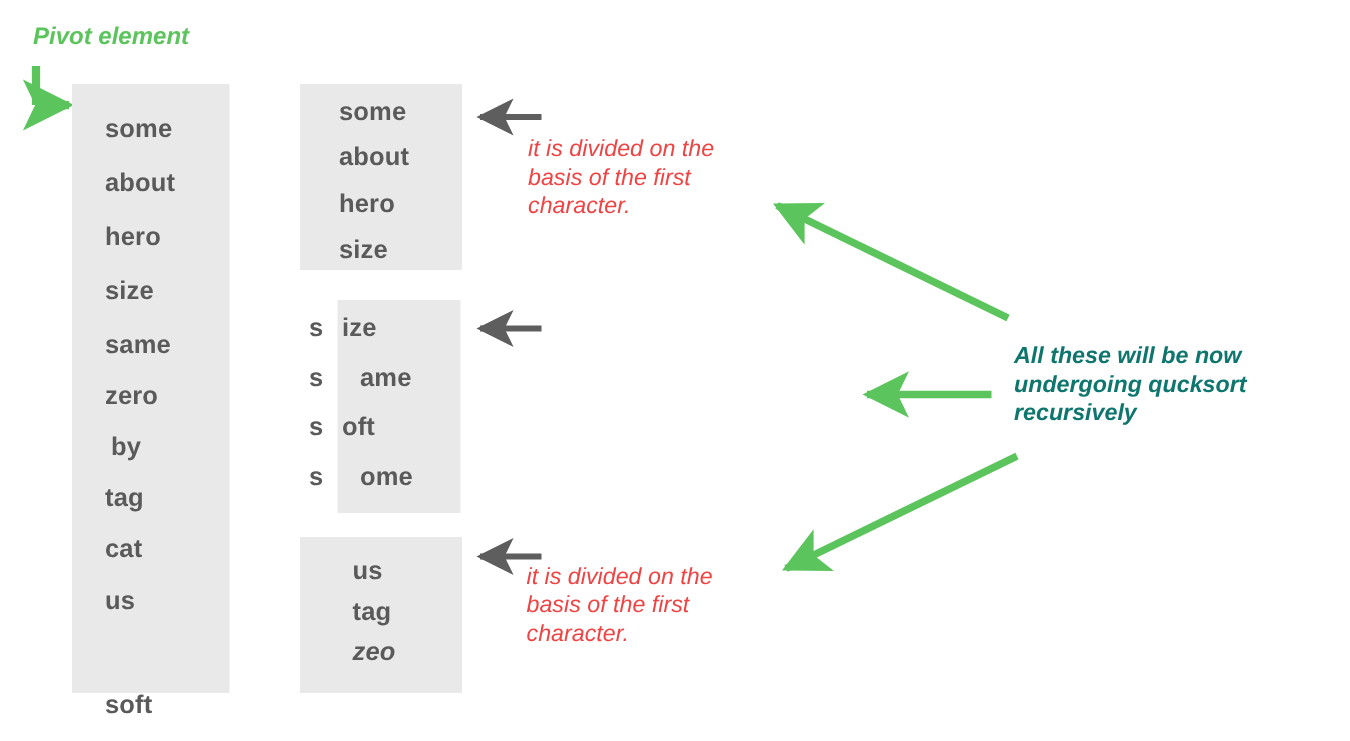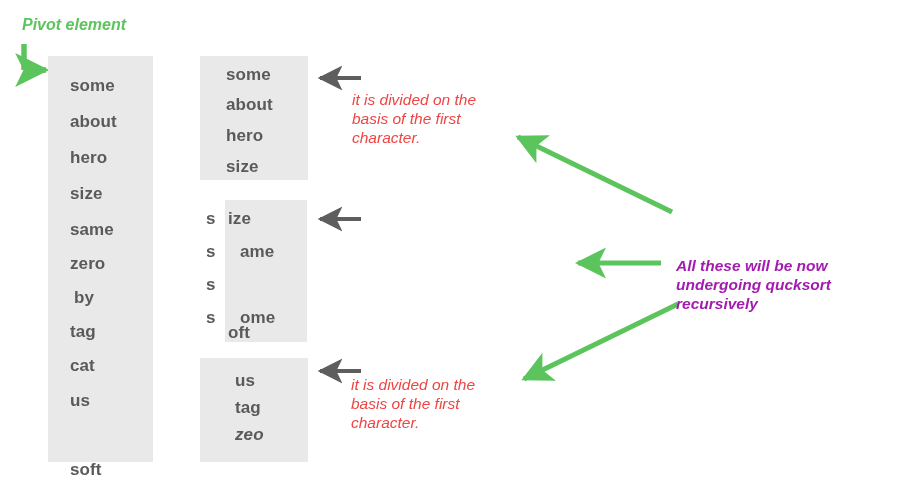--- a/index.html
+++ b/index.html
@@ -63,23 +63,22 @@
     color: #ef4444;
     white-space: pre-line;
   }
   .note-green {
     position: absolute;
     font-family: "Liberation Sans", sans-serif;
     font-style: italic;
     font-weight: bold;
     font-size: 15.5px;
     line-height: 19px;
-    color: #a21caf;
+    color: #0f766e;
     white-space: pre-line;
-    margin-top: 28px;
   }
   .pivot-label {
     position: absolute;
     font-family: "Liberation Sans", sans-serif;
     font-style: italic;
     font-weight: bold;
     font-size: 16px;
     color: #5cc45c;
     white-space: nowrap;
   }
@@ -140,21 +139,21 @@
   <div class="note" style="left:352px; top:90px; width:180px;">it is divided on the
 basis of the first
 character.</div>
 
   <div class="word-box" style="left:225px; top:200px; width:82px; height:142px;"></div>
   <div class="prefix" style="left:206px; top:209px;">s</div>
   <div class="word" style="left:228px; top:209px;">ize</div>
   <div class="prefix" style="left:206px; top:242px;">s</div>
   <div class="word" style="left:240px; top:242px;">ame</div>
   <div class="prefix" style="left:206px; top:275px;">s</div>
-  <div class="word" style="left:228px; top:275px;margin-top:48px;">oft</div>
+  <div class="word" style="left:228px; top:275px;">oft</div>
   <div class="prefix" style="left:206px; top:308px;">s</div>
   <div class="word" style="left:240px; top:308px;">ome</div>
 
   <div class="word-box" style="left:200px; top:358px; width:108px; height:104px;"></div>
   <div class="word" style="left:235px; top:371px;">us</div>
   <div class="word" style="left:235px; top:398px;">tag</div>
   <div class="word" style="left:235px; top:425px;font-style:italic;">zeo</div>
   <div class="note" style="left:351px; top:375px; width:180px;">it is divided on the
 basis of the first
 character.</div>

